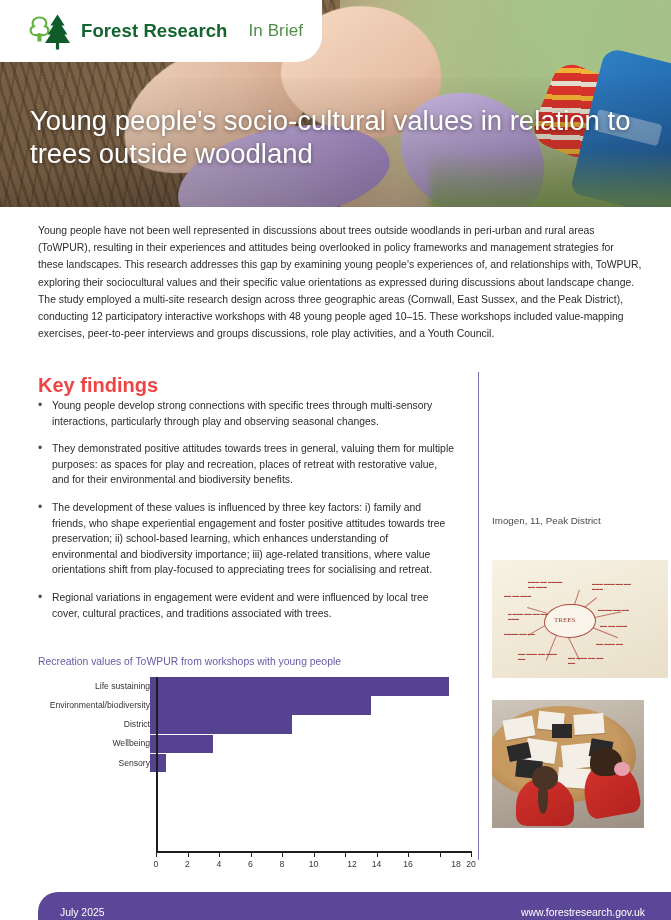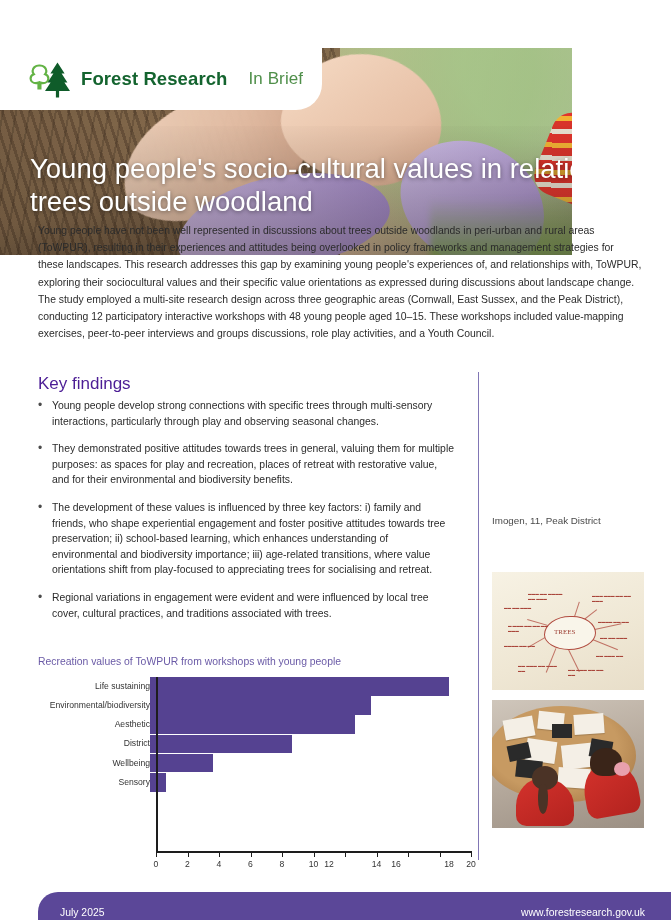--- a/index.html
+++ b/index.html
@@ -6,27 +6,26 @@
   html, body {
     width: 671px; height: 920px;
     font-family: "Liberation Sans", sans-serif;
     background: #ffffff;
     overflow: hidden;
   }
   .page { position: relative; width: 671px; height: 920px; background:#fff; }
 
   
   .hero {
-    position: absolute; left:0; top:0; width:572px; height:207px;
+    position: absolute; left:0; top:0; width:671px; height:207px;
     overflow:hidden;
     background:
       radial-gradient(circle at 78% 12%, rgba(150,190,120,.55) 0 18%, rgba(0,0,0,0) 45%),
       radial-gradient(circle at 95% 6%, rgba(190,215,165,.8) 0 14%, rgba(0,0,0,0) 40%),
       linear-gradient(105deg,#6d5a47 0%,#7b6750 22%,#917a5e 38%,#c9a98c 52%,#d7b79b 62%,#b99d84 74%,#8d7a63 88%,#6f6350 100%);
-    margin-top: 48px;
   }
   .hero-bark {
     position:absolute; left:0; top:0; width:340px; height:207px;
     background:
       repeating-linear-gradient(72deg, rgba(60,42,28,.38) 0 3px, rgba(0,0,0,0) 3px 9px),
       repeating-linear-gradient(100deg, rgba(30,20,12,.22) 0 2px, rgba(0,0,0,0) 2px 13px),
       linear-gradient(160deg,#6b543c 0%,#8a6e4f 55%,#5d4a36 100%);
     opacity:.92;
   }
   .hero-hand-a {
@@ -101,21 +100,21 @@
     font-size:10.4px; line-height:17.2px; color:#2b2b2b; text-align:left;
   }
 
   .divider-v {
     position:absolute; left:478px; top:372px; width:1px; height:488px;
     background:#6b5ea8; opacity:.85;
   }
 
   .kf-title {
     position:absolute; left:38px; top:374px;
-    font-size:17px; color:#4c1d95; font-weight:400;
+    font-size:20px; color:#ef4444; font-weight:700;
   }
   .bullets { position:absolute; left:38px; top:398px; width:418px; }
   .bullet { display:flex; gap:8px; margin-bottom:12px; }
   .bullet .dot { color:#4a4a4a; font-size:12px; line-height:15.6px; flex:none; width:6px; }
   .bullet .txt { font-size:10.4px; line-height:15.6px; color:#2b2b2b; }
 
   
   .chart-wrap { position:absolute; left:38px; top:656px; width:432px; height:215px; }
   .chart-title { font-size:10.4px; color:#6a5aa6; margin-bottom:10px; }
   .chart-body { position:relative; width:432px; height:182px; }
@@ -140,21 +139,21 @@
     position:absolute; left:492px; top:376px; width:152px;
     font-size:9.6px; line-height:14.4px; color:#5b4f96; font-style:italic;
   }
   .quote-attrib {
     position:absolute; left:492px; top:515px; width:160px;
     font-size:9.8px; color:#4a4a4a; font-weight:400;
   }
 
   .photo { position:absolute; overflow:hidden; }
   .photo-mindmap {
-    left:492px; top:572px; width:152px; height:118px;
+    left:492px; top:560px; width:176px; height:118px;
     background:linear-gradient(160deg,#f7f2e4,#efe7d4 60%,#e8dec9);
   }
   .mm-center {
     position:absolute; left:52px; top:44px; width:52px; height:34px;
     border:1.2px solid #b04a3e; border-radius:50% 45% 52% 48% / 55% 50% 50% 45%;
     background:#f9f5ea;
   }
   .mm-center span { position:absolute; left:9px; top:11px; font-size:7px; color:#9e4136; font-family:"Liberation Serif", serif; }
   .mm-line { position:absolute; height:.9px; background:#b04a3e; opacity:.75; transform-origin:left center; }
   .mm-scrib { position:absolute; font-size:3.6px; color:#a9453a; line-height:4.6px; width:42px; }
@@ -250,26 +249,20 @@
           <div class="row">
             <div class="row-label">Life sustaining</div>
             <div class="row-track">
               <div class="row-bar" style="width: 299.25px; background: rgb(85, 66, 145);"></div>
             </div>
           </div>
           <div class="row">
             <div class="row-label">Environmental/biodiversity</div>
             <div class="row-track">
               <div class="row-bar" style="width: 220.5px; background: rgb(85, 66, 145);"></div>
-            </div>
-          </div>
-          <div class="row">
-            <div class="row-label">Aesthetic</div>
-            <div class="row-track">
-              <div class="row-bar" style="width: 204.75px; background: rgb(85, 66, 145);"></div>
             </div>
           </div>
           <div class="row">
             <div class="row-label">District</div>
             <div class="row-track">
               <div class="row-bar" style="width: 141.75px; background: rgb(85, 66, 145);"></div>
             </div>
           </div>
           <div class="row">
             <div class="row-label">Wellbeing</div>
@@ -294,27 +287,27 @@
             <div class="x-lab" style="left: 31.5px;">2</div>
             <div class="x-tick" style="left: 63px;"></div>
             <div class="x-lab" style="left: 63px;">4</div>
             <div class="x-tick" style="left: 94.5px;"></div>
             <div class="x-lab" style="left: 94.5px;">6</div>
             <div class="x-tick" style="left: 126px;"></div>
             <div class="x-lab" style="left: 126px;">8</div>
             <div class="x-tick" style="left: 157.5px;"></div>
             <div class="x-lab" style="left: 157.5px;">10</div>
             <div class="x-tick" style="left: 189px;"></div>
-            <div class="x-lab" style="left: 173px;">12</div>
+            <div class="x-lab" style="left: 196px;">12</div>
             <div class="x-tick" style="left: 220.5px;"></div>
             <div class="x-lab" style="left: 220.5px;">14</div>
             <div class="x-tick" style="left: 252px;"></div>
-            <div class="x-lab" style="left: 240px;">16</div>
+            <div class="x-lab" style="left: 252px;">16</div>
             <div class="x-tick" style="left: 283.5px;"></div>
-            <div class="x-lab" style="left: 293px; text-align: right;">18</div>
+            <div class="x-lab" style="left: 300px; text-align: right;">18</div>
             <div class="x-tick" style="left: 315px;"></div>
             <div class="x-lab" style="left: 315px;">20</div>
           </div>
       </div>
     </div>
   </div>
 
   <div class="quote-attrib">Imogen, 11, Peak District</div>
 
   <div class="photo photo-mindmap">

